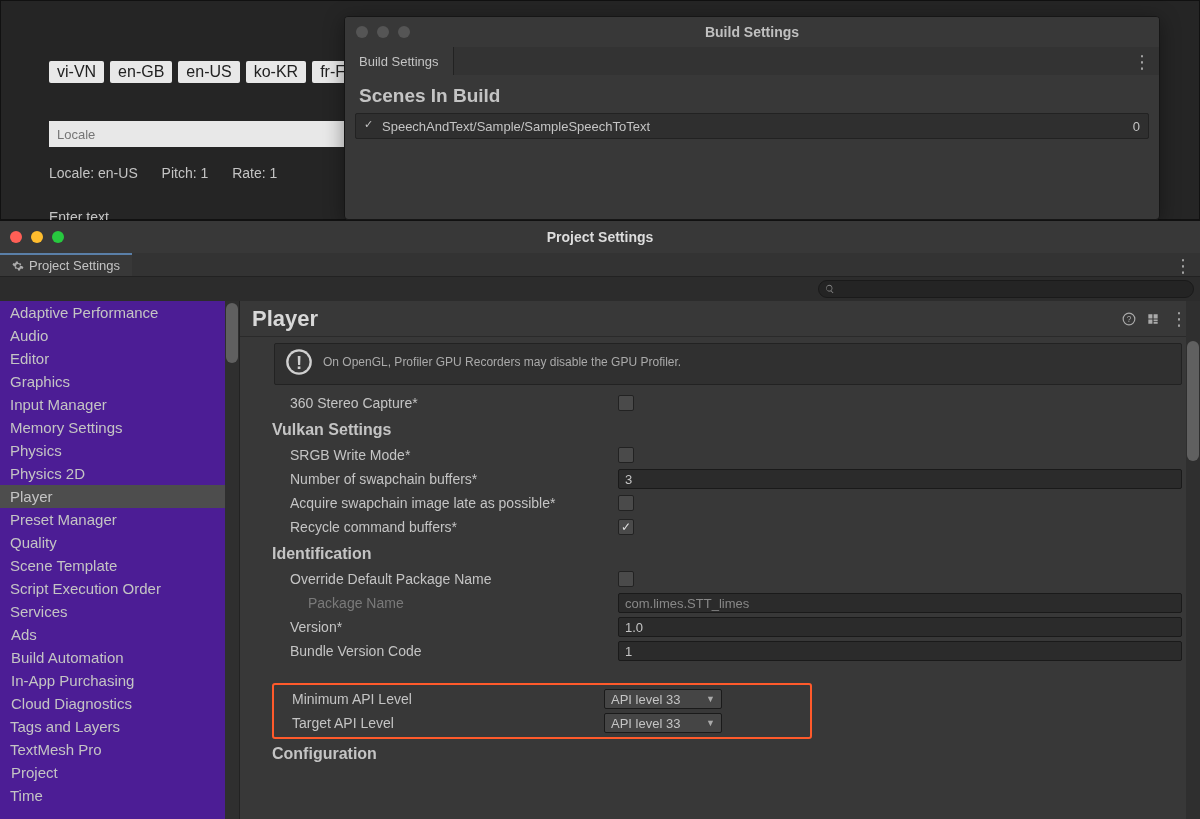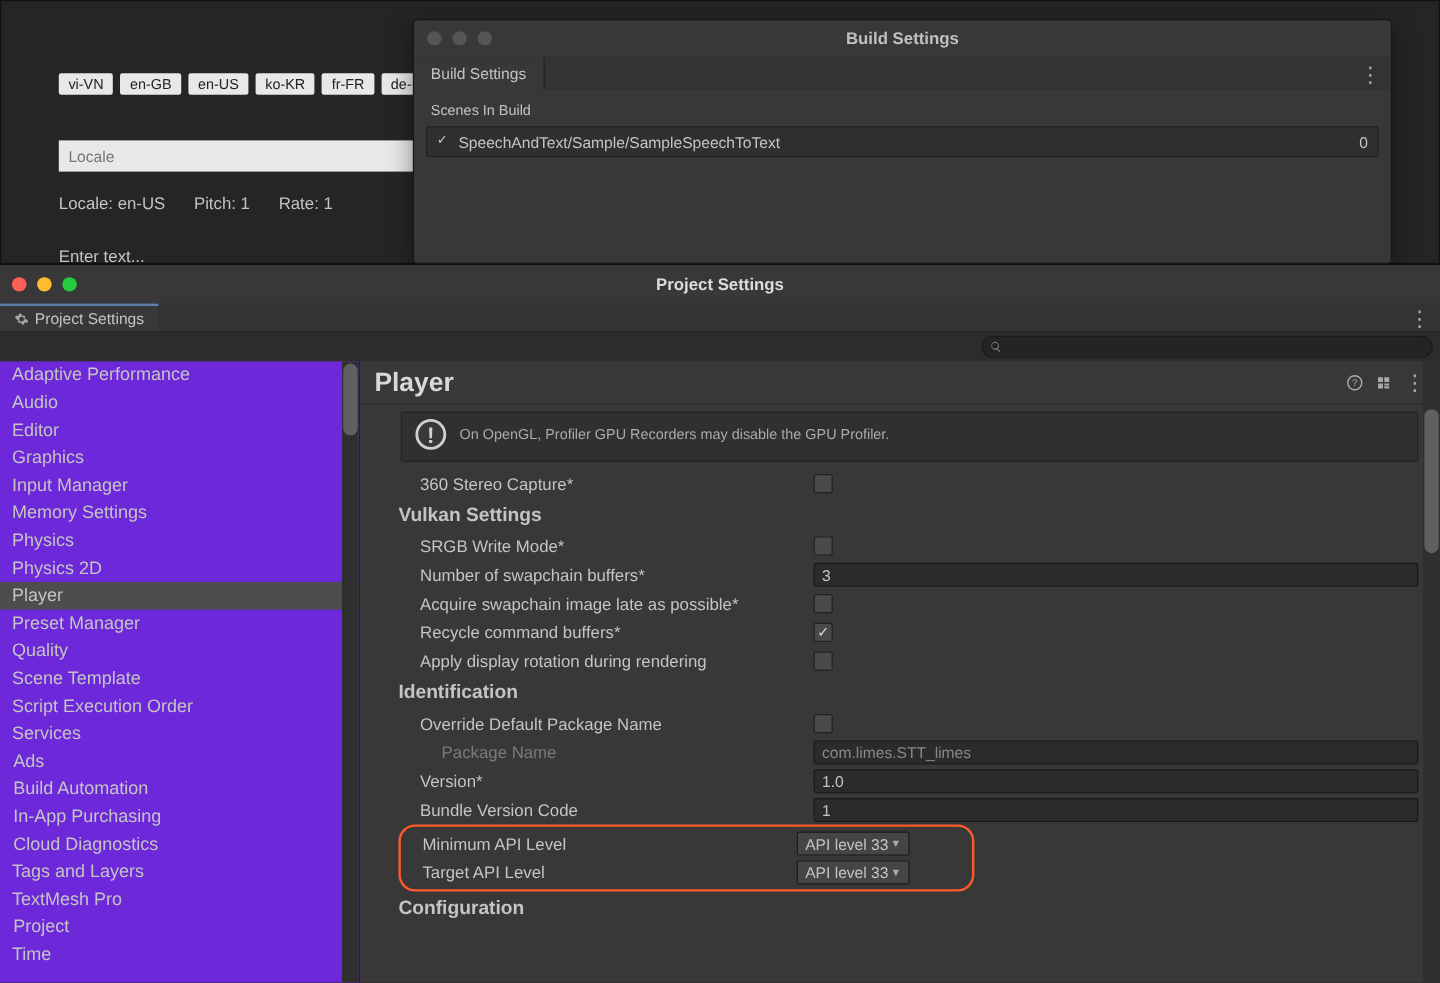--- a/index.html
+++ b/index.html
@@ -2,37 +2,37 @@
 <html><head>
 <meta charset="utf-8">
 <style>
 * { margin: 0; padding: 0; box-sizing: border-box; font-family: -apple-system, BlinkMacSystemFont, "Segoe UI", sans-serif; }
 body { background: #202020; color: #c4c4c4; font-size: 13px; width: 1200px; height: 819px; overflow: hidden; position: relative; }
 
 
 .bg-app { position: absolute; top: 0; left: 0; right: 0; height: 220px; background: #252525; border: 1px solid #111; }
 .bg-content { padding: 60px 0 0 48px; }
 .locale-tags { display: flex; gap: 6px; margin-bottom: 38px; }
-.tag { background: #e8e8e8; color: #222; padding: 2px 8px; border-radius: 2px; font-size: 12px; cursor: pointer; }
+.tag { background: #e8e8e8; color: #222; padding: 2px 8px; border-radius: 2px; font-size: 16px; cursor: pointer; }
 .locale-input { width: 300px; height: 26px; background: #e8e8e8; border: none; padding: 0 8px; color: #888; font-size: 13px; }
 .locale-line { margin: 18px 0 0 0; font-size: 14px; }
 .locale-line span { margin-right: 20px; }
 .enter-text { margin-top: 28px; font-size: 14px; }
 
 
 .build-window { position: absolute; top: 16px; left: 344px; width: 816px; height: 204px; background: #383838; border: 1px solid #161616; border-radius: 4px; box-shadow: 0 4px 20px rgba(0,0,0,0.4); overflow: hidden; }
 .bw-titlebar { height: 30px; display: flex; align-items: center; justify-content: center; position: relative; background: #383838; }
 .bw-traffic { position: absolute; left: 11px; top: 9px; display: flex; gap: 9px; }
 .bw-traffic span { width: 12px; height: 12px; border-radius: 50%; background: #555; display: inline-block; }
 .bw-title { font-size: 14px; color: #c0c0c0; font-weight: 600;}
 .bw-tabbar { height: 28px; background: #333; display: flex; align-items: stretch; position: relative; }
 .bw-tab { padding: 0 14px; display: flex; align-items: center; background: #383838; border-right: 1px solid #222; font-size: 13px; }
 .bw-kebab { position: absolute; right: 8px; top: 4px; color: #aaa; font-size: 18px; cursor: pointer; }
 .bw-body { padding: 6px 10px; }
-.bw-heading { font-weight: 400; font-size: 12px; margin: 4px 0 6px 4px; }
+.bw-heading { font-weight: 700; font-size: 19px; margin: 4px 0 6px 4px; }
 .bw-scenelist { border: 1px solid #222; border-radius: 2px; padding: 3px 8px; height: 26px; display: flex; align-items: center; justify-content: space-between; background: #2f2f2f; }
 .bw-scene-left { display: flex; align-items: center; gap: 6px; }
 .bw-check { width: 12px; height: 12px; display: inline-block; position: relative; }
 .bw-check::after { content: "✓"; font-size: 11px; color: #c4c4c4; position: absolute; top: -2px; left: 0; }
 
 
 .ps-window { position: absolute; top: 220px; left: 0; right: 0; bottom: 0; background: #383838; border-top: 1px solid #111; display: flex; flex-direction: column; }
 .ps-titlebar { height: 32px; display: flex; align-items: center; justify-content: center; position: relative; background: #383838; }
 .ps-traffic { position: absolute; left: 10px; top: 10px; display: flex; gap: 9px; }
 .ps-traffic .tl-red { background: #ff5f56; }
@@ -45,21 +45,21 @@
 .gear-icon { width: 12px; height: 12px; display: inline-block; }
 .gear-icon svg { width: 12px; height: 12px; fill: #aaa; }
 .ps-kebab { position: absolute; right: 8px; top: 2px; color: #aaa; font-size: 18px; cursor: pointer; }
 .ps-searchbar { height: 24px; background: #2c2c2c; display: flex; justify-content: flex-end; align-items: center; padding-right: 6px; }
 .ps-search { width: 376px; height: 18px; background: #242424; border: 1px solid #1a1a1a; border-radius: 9px; display: flex; align-items: center; padding: 0 6px; }
 .ps-search svg { width: 10px; height: 10px; fill: #888; }
 
 .ps-body { flex: 1; display: flex; overflow: hidden; }
 
 
-.ps-sidebar { width: 300px; background: #6d28d9; border-right: 1px solid #222; overflow-y: auto; position: relative; }
+.ps-sidebar { width: 240px; background: #4c1d95; border-right: 1px solid #222; overflow-y: auto; position: relative; }
 .ps-sidebar::-webkit-scrollbar { width: 14px; }
 .ps-sidebar::-webkit-scrollbar-track { background: #2f2f2f; }
 .ps-sidebar::-webkit-scrollbar-thumb { background: #555; border-radius: 7px; }
 .sb-item { padding: 2px 10px; font-size: 15px; line-height: 19px; cursor: pointer; white-space: nowrap; }
 .sb-item.indent { padding-left: 11px; }
 .sb-item.selected { background: #4d4d4d; }
 
 
 .ps-main { flex: 1; display: flex; flex-direction: column; background: #383838; overflow: hidden; }
 .pm-headerbar { height: 36px; display: flex; align-items: center; justify-content: space-between; padding: 0 12px; border-bottom: 1px solid #2a2a2a; }
@@ -81,24 +81,24 @@
 .prop-value { flex: 1; display: flex; align-items: center; }
 .section-head { font-weight: 600; font-size: 16px; padding: 6px 0 4px 14px; }
 
 .chk { width: 16px; height: 16px; background: #4a4a4a; border: 1px solid #222; border-radius: 2px; display: inline-flex; align-items: center; justify-content: center; cursor: pointer; }
 .chk.checked::after { content: "✓"; font-size: 12px; color: #ddd; }
 .textinput { flex: 1; height: 20px; background: #2b2b2b; border: 1px solid #1a1a1a; border-radius: 2px; padding: 0 6px; color: #c4c4c4; font-size: 13px; display: flex; align-items: center; }
 .textinput.disabled { color: #888; }
 .dropdown { flex: 1; height: 20px; background: #454545; border: 1px solid #1a1a1a; border-radius: 2px; padding: 0 6px; color: #c4c4c4; font-size: 13px; display: flex; align-items: center; justify-content: space-between; cursor: pointer; }
 .dropdown .caret { font-size: 9px; color: #aaa; }
 
-.highlight-box { border: 2px solid #ff5a2b; border-radius: 14px; padding: 2px 0; margin-left: 14px; margin-right: 370px; }
+.highlight-box { border: 2px solid #ff5a2b; border-radius: 3px; padding: 2px 0; margin-left: 14px; margin-right: 370px; margin-top: 20px; }
 .highlight-box .prop-row { padding-left: 18px; }
 .highlight-box .prop-label { width: 312px; }
-.highlight-box .dropdown { width: 94px; flex: none; }
+.highlight-box .dropdown { width: 118px; flex: none; }
 
 .sb-scroll-fake { position: absolute; right: 0; top: 0; width: 14px; bottom: 0; background: #2f2f2f; }
 .sb-scroll-thumb { position: absolute; right: 1px; top: 2px; width: 12px; height: 60px; background: #606060; border-radius: 6px; }
 
 .right-scroll-fake { position: absolute; right: 0; top: 0; bottom: 0; width: 14px; background: #2f2f2f; }
 .right-scroll-thumb { position: absolute; right: 1px; top: 40px; width: 12px; height: 120px; background: #606060; border-radius: 6px; }
 </style>
 </head>
 <body>
 
@@ -263,26 +263,20 @@
           <div class="prop-value">
               <span class="chk"></span>
             </div>
         </div>
         <div class="prop-row">
           <div class="prop-label">Recycle command buffers*</div>
           <div class="prop-value">
               <span class="chk checked"></span>
             </div>
         </div>
-        <div class="prop-row">
-          <div class="prop-label">Apply display rotation during rendering</div>
-          <div class="prop-value">
-              <span class="chk"></span>
-            </div>
-        </div>
 
         <div class="section-head">Identification</div>
 
         <div class="prop-row">
           <div class="prop-label">Override Default Package Name</div>
           <div class="prop-value">
               <span class="chk"></span>
             </div>
         </div>
         <div class="prop-row">

